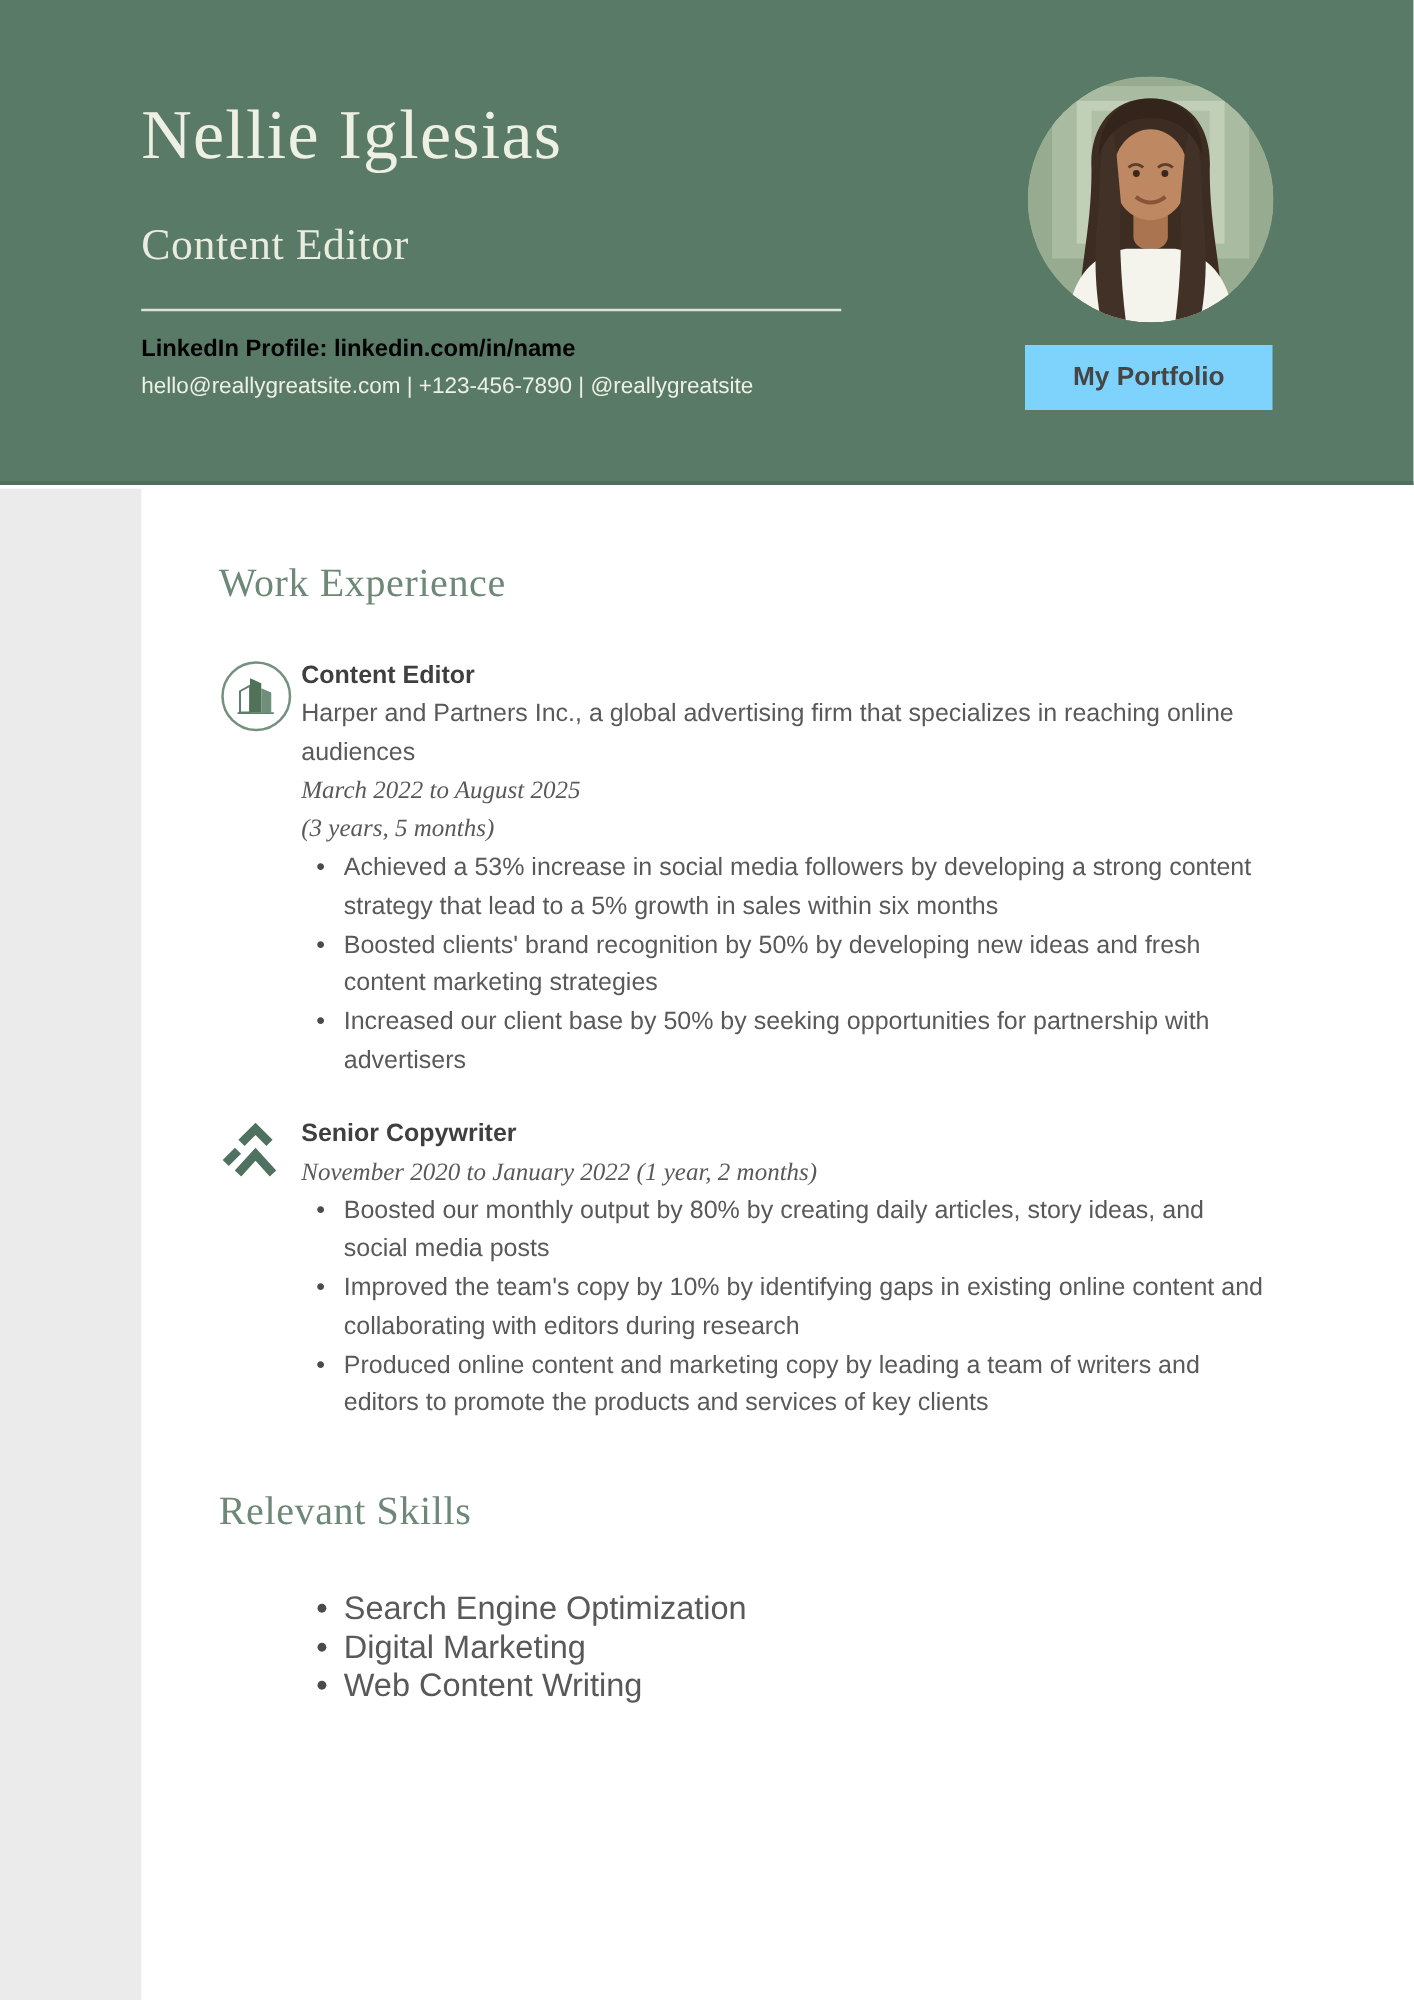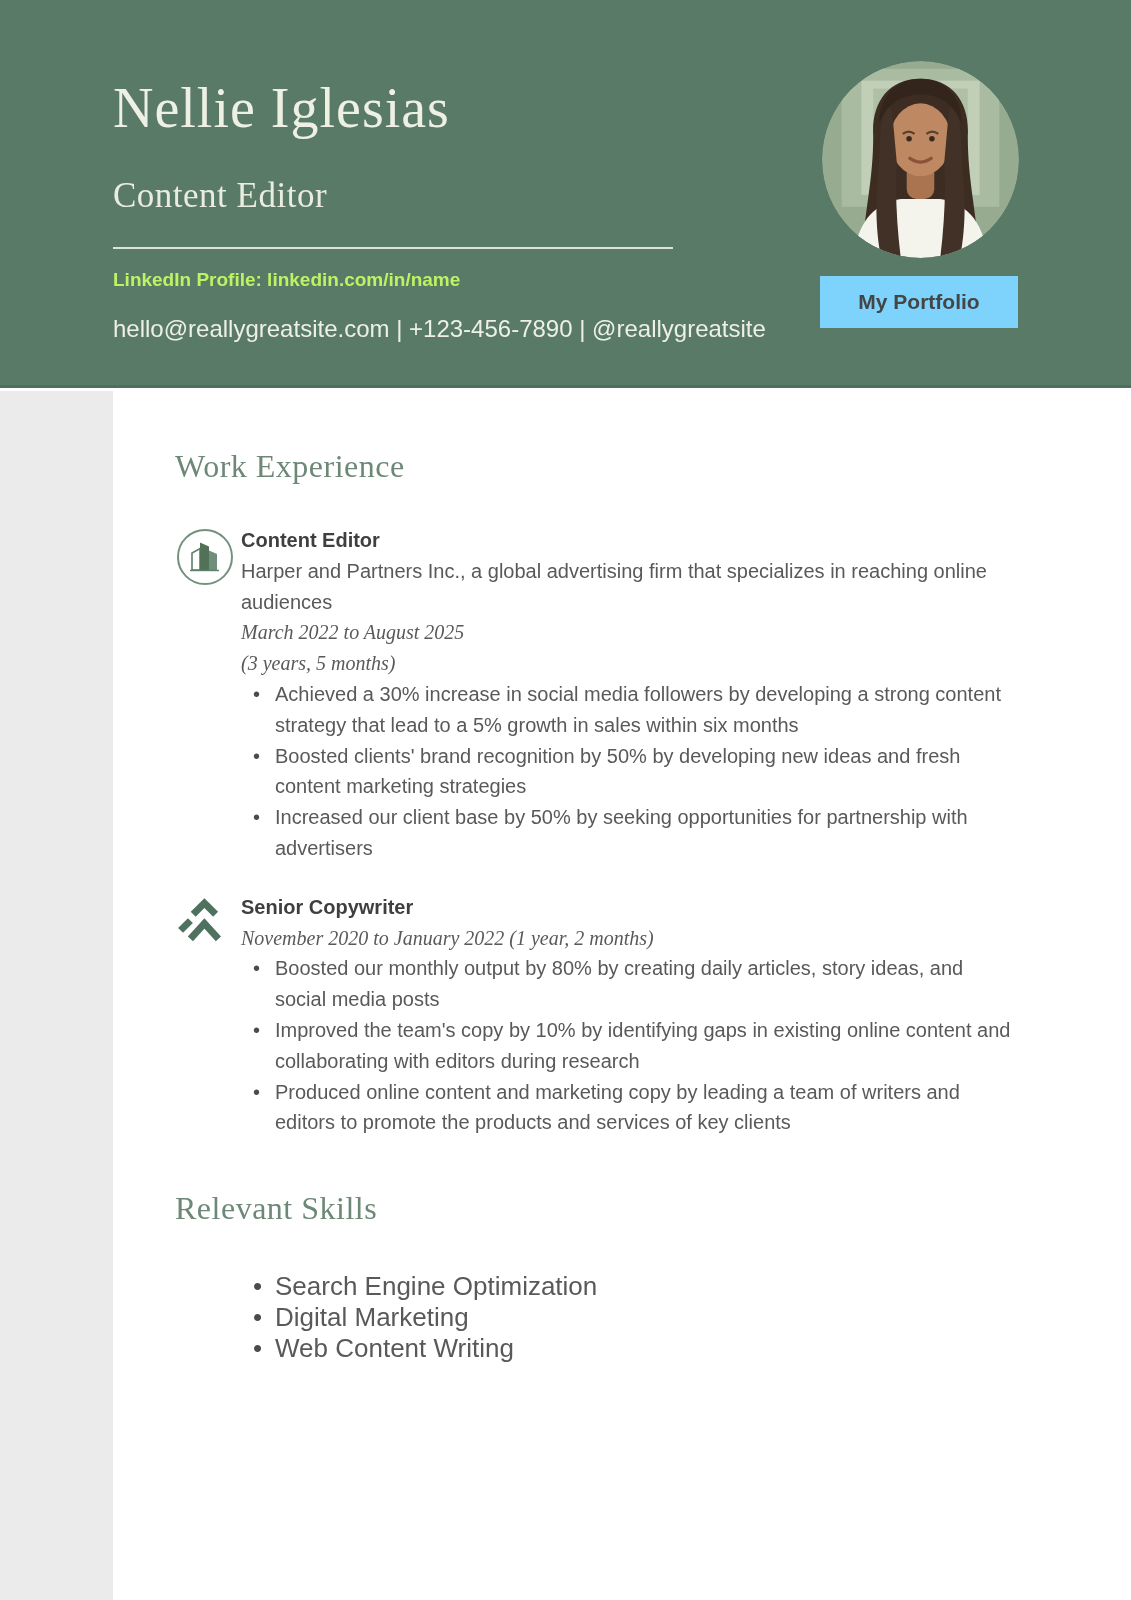--- a/index.html
+++ b/index.html
@@ -24,25 +24,25 @@
     position:absolute; left:113px; top:176px;
     font-family:"Liberation Serif", serif; font-weight:400;
     font-size:35px; color:#e9ecdf; letter-spacing:0.5px;
   }
   .divider {
     position:absolute; left:113px; top:247px; width:560px; height:2px;
     background:#dde3d5; border:none;
   }
   .linkedin-line {
     position:absolute; left:113px; top:269px;
-    font-size:19px; font-weight:700; color:#bef264;
+    font-size:19px; font-weight:700; color:#000000;
   }
   .contact-line {
-    position:absolute; left:113px; top:315px;
-    font-size:24px; font-weight:400; color:#eef0e4;
+    position:absolute; left:113px; top:298px;
+    font-size:18px; font-weight:400; color:#eef0e4;
   }
   .photo {
     position:absolute; left:822px; top:61px; width:197px; height:197px;
     border-radius:50%; overflow:hidden;
   }
   .photo svg { display:block; width:100%; height:100%; }
   .portfolio-btn {
     position:absolute; left:820px; top:276px; width:198px; height:52px;
     background:#7dd3fc; color:#454545; font-size:21px; font-weight:700;
     display:flex; align-items:center; justify-content:center;
@@ -151,21 +151,21 @@
           <path d="M34,43 L34,23.5 L42,27 L42,43 Z" fill="#6f8f7b"></path>
           <line x1="15" y1="43.5" x2="44" y2="43.5" stroke="#5d7f6b" stroke-width="1.4"></line>
         </svg>
       </div>
       <div class="job-body">
         <div class="job-title">Content Editor</div>
         <div class="job-company">Harper and Partners Inc., a global advertising firm that specializes in reaching online audiences</div>
         <div class="job-dates">March 2022 to August 2025</div>
         <div class="job-duration">(3 years, 5 months)</div>
         <ul class="bullets">
-          <li>Achieved a 30% increase in social media followers by developing a strong content strategy that lead to a 5% growth in sales within six months</li>
+          <li>Achieved a 53% increase in social media followers by developing a strong content strategy that lead to a 5% growth in sales within six months</li>
           <li>Boosted clients' brand recognition by 50% by developing new ideas and fresh content marketing strategies</li>
           <li>Increased our client base by 50% by seeking opportunities for partnership with advertisers</li>
         </ul>
       </div>
     </section>
 
     <section class="job second">
       <div class="job-icon">
         <svg width="56" height="56" viewBox="0 0 40 40">
           <g stroke="#4f7260" stroke-width="5" fill="none" stroke-linecap="butt">

